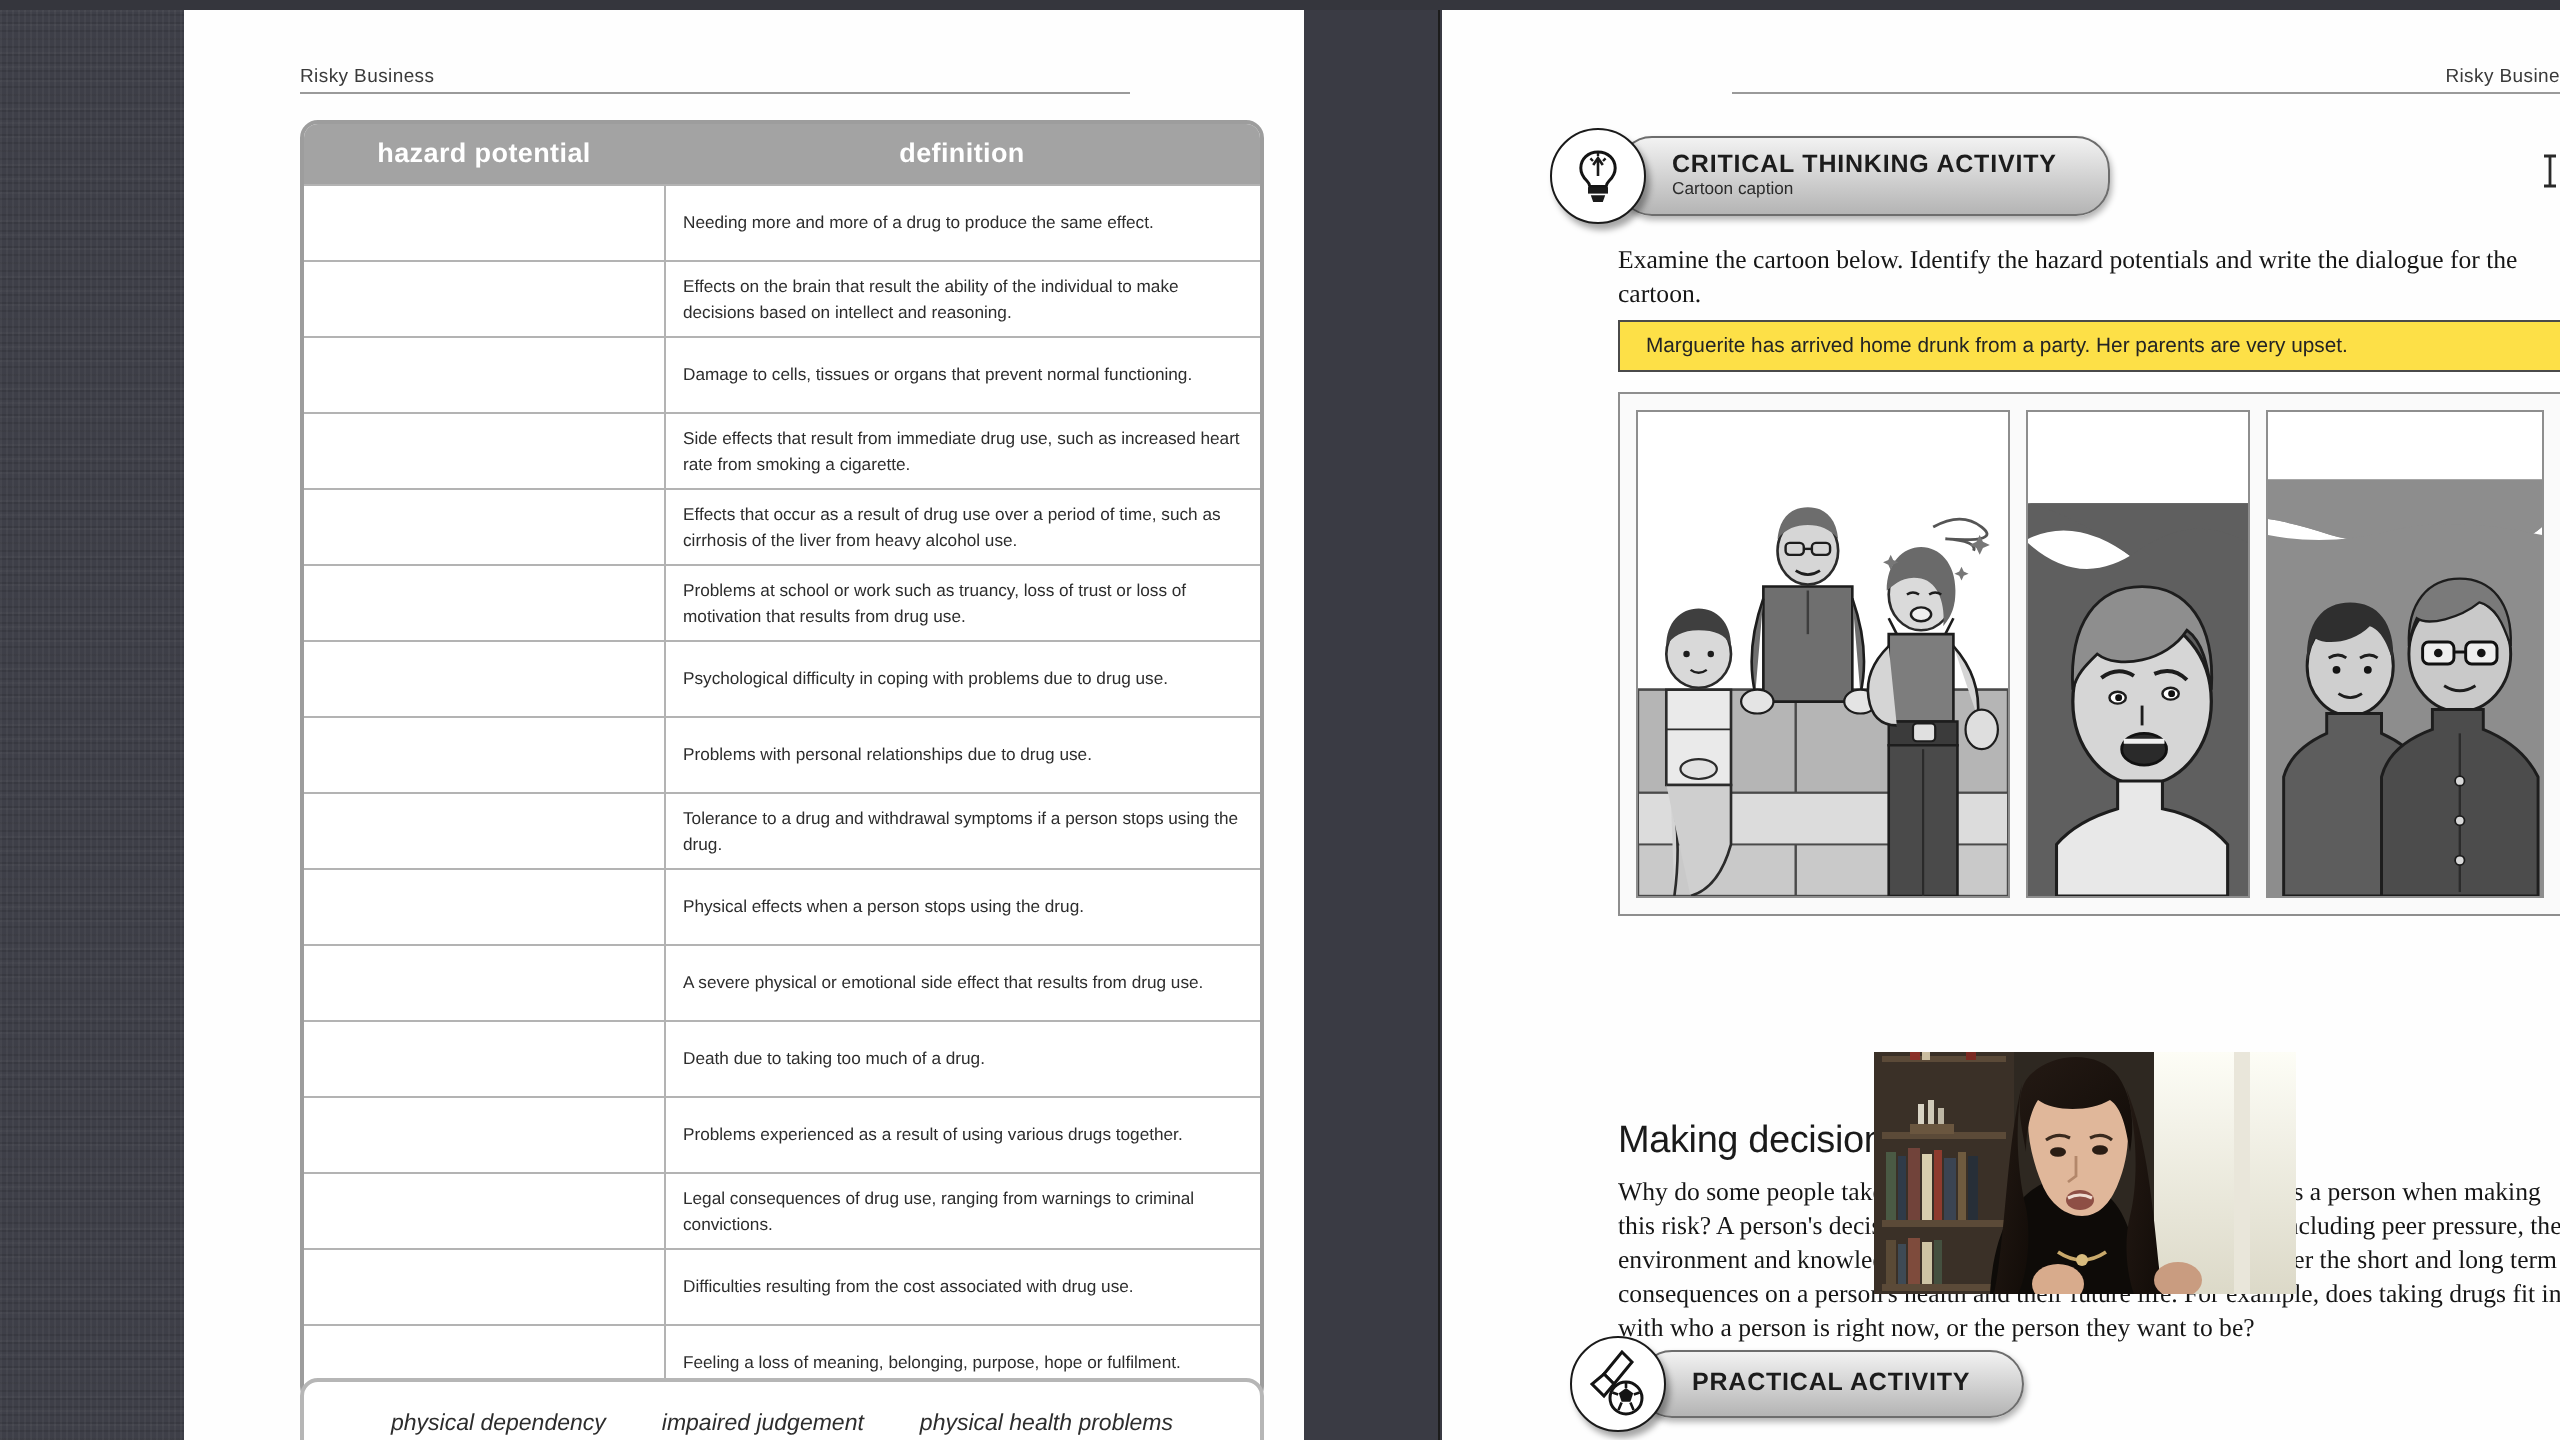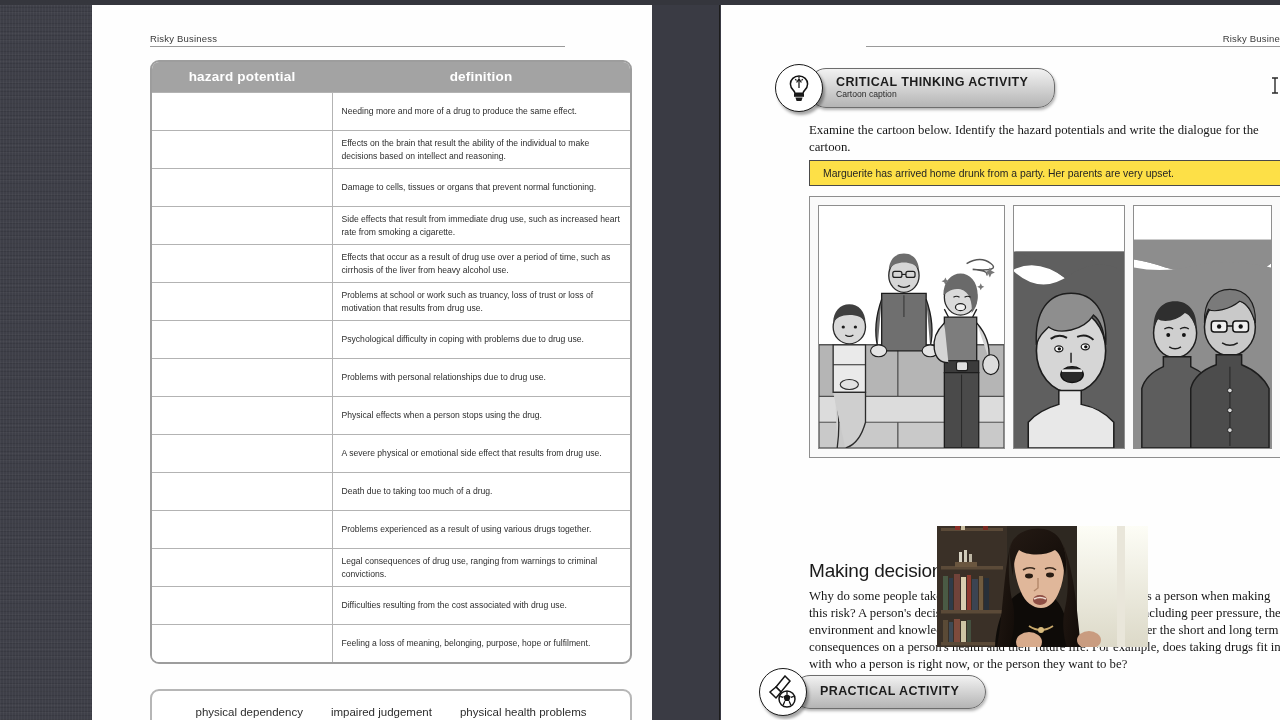--- a/index.html
+++ b/index.html
@@ -61,21 +61,21 @@
   table.hazard tr.r1 td{height:25px;}
   table.hazard tr.r2 td{height:25px;}
 
   
   #word-bank{
     position:absolute;left:58px;top:689px;width:482px;height:46px;
     border:2px solid #b6b6b6;border-radius:9px;background:#fff;box-sizing:border-box;
     display:flex;align-items:center;justify-content:center;gap:28px;
     font-size:11.5px;color:#2d2d2d;
   }
-  #word-bank span{white-space:nowrap;}
+  #word-bank span{white-space:nowrap;font-style:italic;}
 
   
   .badge{
     position:absolute;display:flex;align-items:center;
   }
   .badge-icon{
     width:46px;height:46px;border-radius:50%;
     background:#fff;border:1.6px solid #1a1a1a;
     box-shadow:2px 3px 3px rgba(0,0,0,.35);
     position:relative;z-index:3;flex:0 0 auto;
@@ -172,20 +172,24 @@
             <td class="blank"></td>
             <td>Problems at school or work such as truancy, loss of trust or loss of motivation that results from drug use.</td>
           </tr>
           <tr class="r1">
             <td class="blank"></td>
             <td>Psychological difficulty in coping with problems due to drug use.</td>
           </tr>
           <tr class="r1">
             <td class="blank"></td>
             <td>Problems with personal relationships due to drug use.</td>
+          </tr>
+          <tr class="r2">
+            <td class="blank"></td>
+            <td>Tolerance to a drug and withdrawal symptoms if a person stops using the drug.</td>
           </tr>
           <tr class="r1">
             <td class="blank"></td>
             <td>Physical effects when a person stops using the drug.</td>
           </tr>
           <tr class="r1">
             <td class="blank"></td>
             <td>A severe physical or emotional side effect that results from drug use.</td>
           </tr>
           <tr class="r1">
@@ -358,21 +362,21 @@
         <circle cx="98" cy="206" r="2.4" fill="#d9d9d9" stroke="#1d1d1d" stroke-width=".9"></circle>
         <circle cx="98" cy="226" r="2.4" fill="#d9d9d9" stroke="#1d1d1d" stroke-width=".9"></circle>
       </svg>
     </div>
   </div>
 
   <div id="section-heading">Making decisions</div>
 
   <div class="para" id="body-para">Why do some people take the risk of using drugs? What influences a person when making this risk? A person's decision can be influenced by many factors including peer pressure, the environment and knowledge about drugs. It is important to consider the short and long term consequences on a person's health and their future life. For example, does taking drugs fit in with who a person is right now, or the person they want to be?</div>
 
-  <div class="badge" style="left:38px;top:668px;">
+  <div class="badge" style="left:64px;top:668px;">
     <div class="badge-icon">
       <svg width="34" height="34" viewBox="0 0 34 34" aria-hidden="true">
         <path d="M19 1l5 5-9 11-5-5z" fill="#ffffff" stroke="#141414" stroke-width="1.5"></path>
         <path d="M10 12l5 5-5 6-6-6z" fill="#ffffff" stroke="#141414" stroke-width="1.5"></path>
         <circle cx="21" cy="24" r="8" fill="#ffffff" stroke="#141414" stroke-width="1.5"></circle>
         <path d="M21 19l3.6 2.6-1.4 4.3h-4.4l-1.4-4.3z" fill="#141414"></path>
         <path d="M21 16v3M14.2 21.3l2.9 1M27.8 21.3l-2.9 1M17.2 30l1.6-3.8M24.8 30l-1.6-3.8" stroke="#141414" stroke-width="1.3"></path>
       </svg>
     </div>
     <div class="badge-pill">

